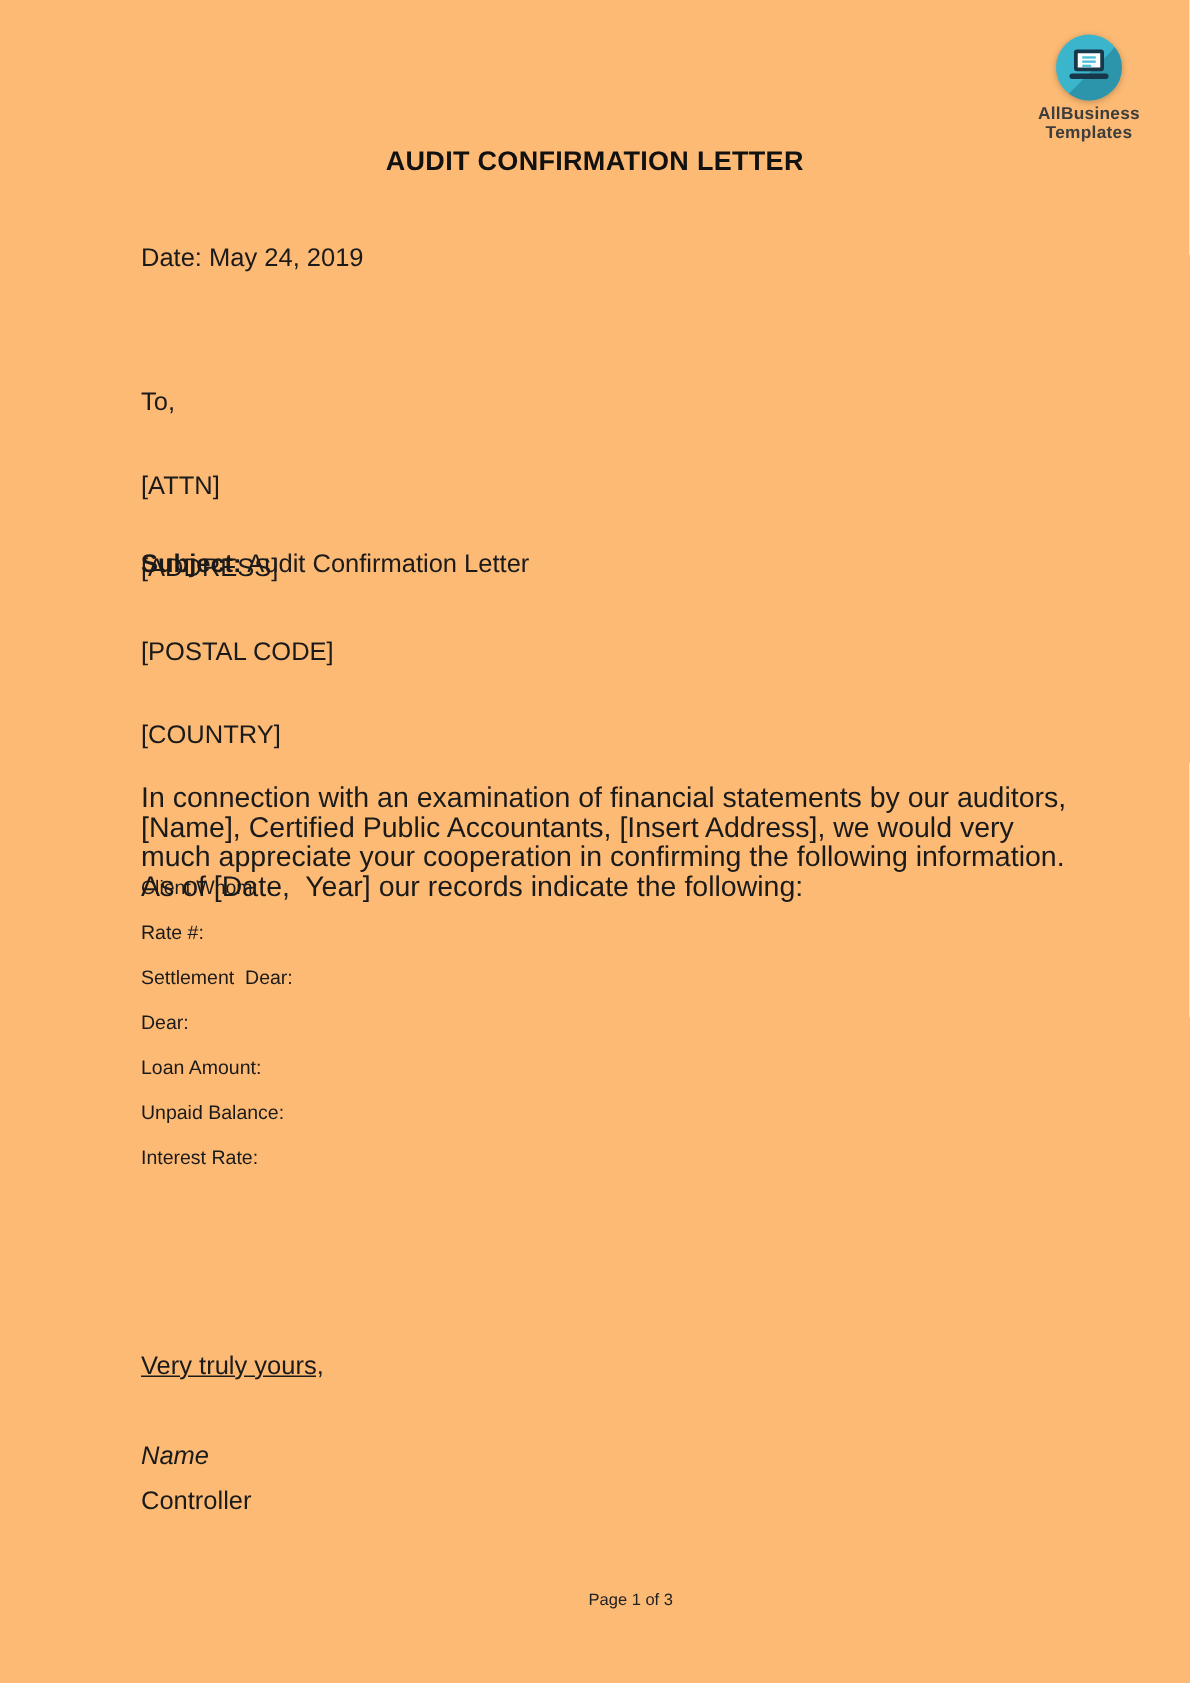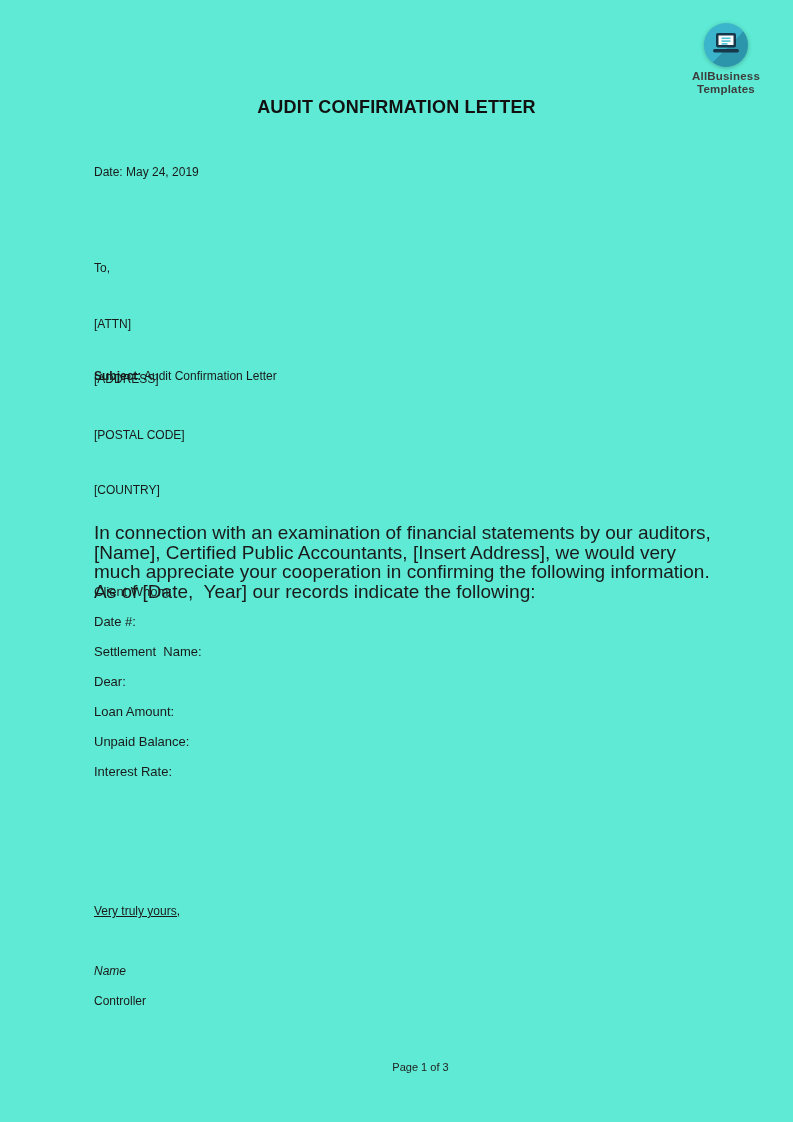--- a/index.html
+++ b/index.html
@@ -1,21 +1,21 @@
 <!DOCTYPE html>
 <html><head>
 <meta charset="utf-8">
 <style>
   * { margin: 0; padding: 0; box-sizing: border-box; }
   html, body { background: #ffffff; }
   .page {
     position: relative;
     width: 793px;
     height: 1122px;
-    background: #5eead4;
+    background: #fdba74;
     font-family: "Liberation Sans", "DejaVu Sans", sans-serif;
     color: #1a1a1a;
     overflow: hidden;
   }
   
   .logo {
     position: absolute;
     top: 22px;
     left: 678px;
     width: 96px;
@@ -34,21 +34,21 @@
     position: absolute;
     top: 97px;
     left: 0;
     width: 100%;
     text-align: center;
     font-size: 18px;
     font-weight: 700;
     color: #111111;
     letter-spacing: 0.2px;
   }
-  .line { position: absolute; left: 94px; font-size: 12px; line-height: 18px; white-space: pre-wrap; }
+  .line { position: absolute; left: 94px; font-size: 17px; line-height: 18px; white-space: pre-wrap; }
   .date-line   { top: 163px; }
   .recipient   { top: 222px; line-height: 18.5px; }
   .subject     { top: 367px; }
   .subject b   { font-weight: 700; }
   .salutation  { top: 420px; }
   .para {
     position: absolute;
     left: 94px;
     width: 632px;
     font-size: 19px;
@@ -111,22 +111,22 @@
     <div>[ADDRESS]</div>
     <div>[POSTAL CODE]</div>
     <div>[COUNTRY]</div>
   </div>
 
 
   <div class="para para1">In connection with an examination of financial statements by our auditors, [Name], Certified Public Accountants, [Insert Address], we would very much appreciate your cooperation in confirming the following information. As of [Date,  Year] our records indicate the following:</div>
 
   <div class="fields">
     <div>Client Whom:</div>
-    <div>Date #:</div>
-    <div>Settlement  Name:</div>
+    <div>Rate #:</div>
+    <div>Settlement  Dear:</div>
     <div>Dear:</div>
     <div>Loan Amount:</div>
     <div>Unpaid Balance:</div>
     <div>Interest Rate:</div>
   </div>
 
 
   <div class="line closing">Very truly yours,</div>
   <div class="line sig-name">Name</div>
   <div class="line sig-title">Controller</div>

